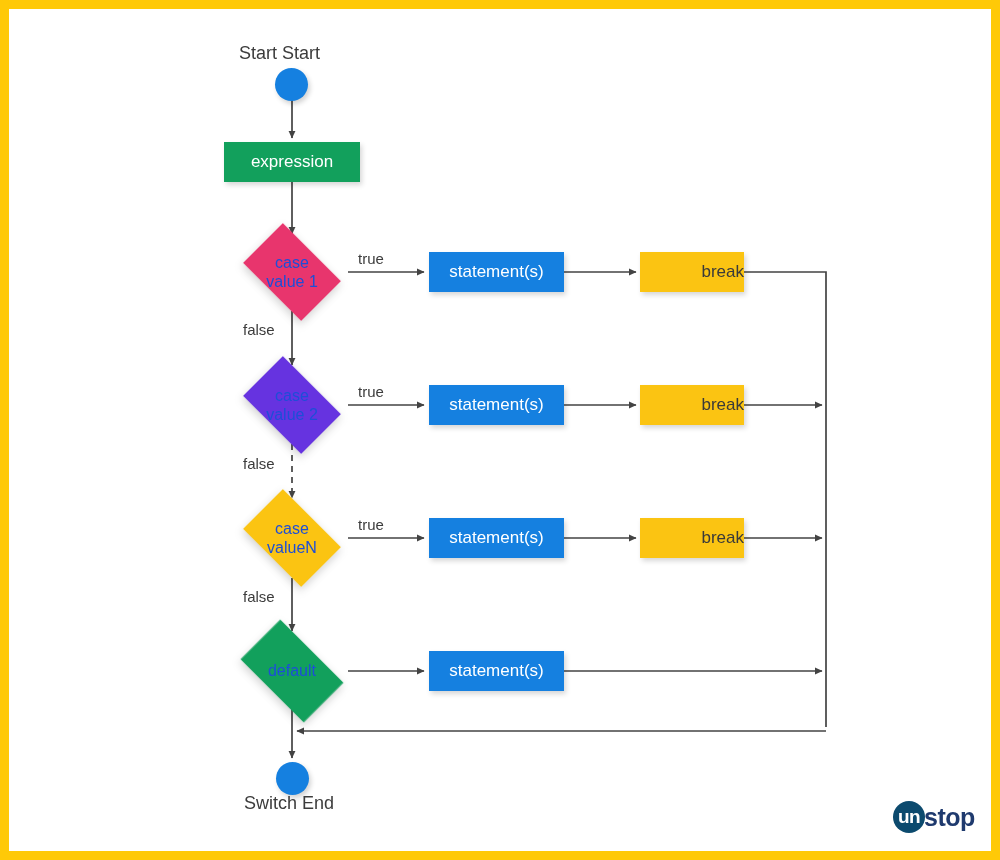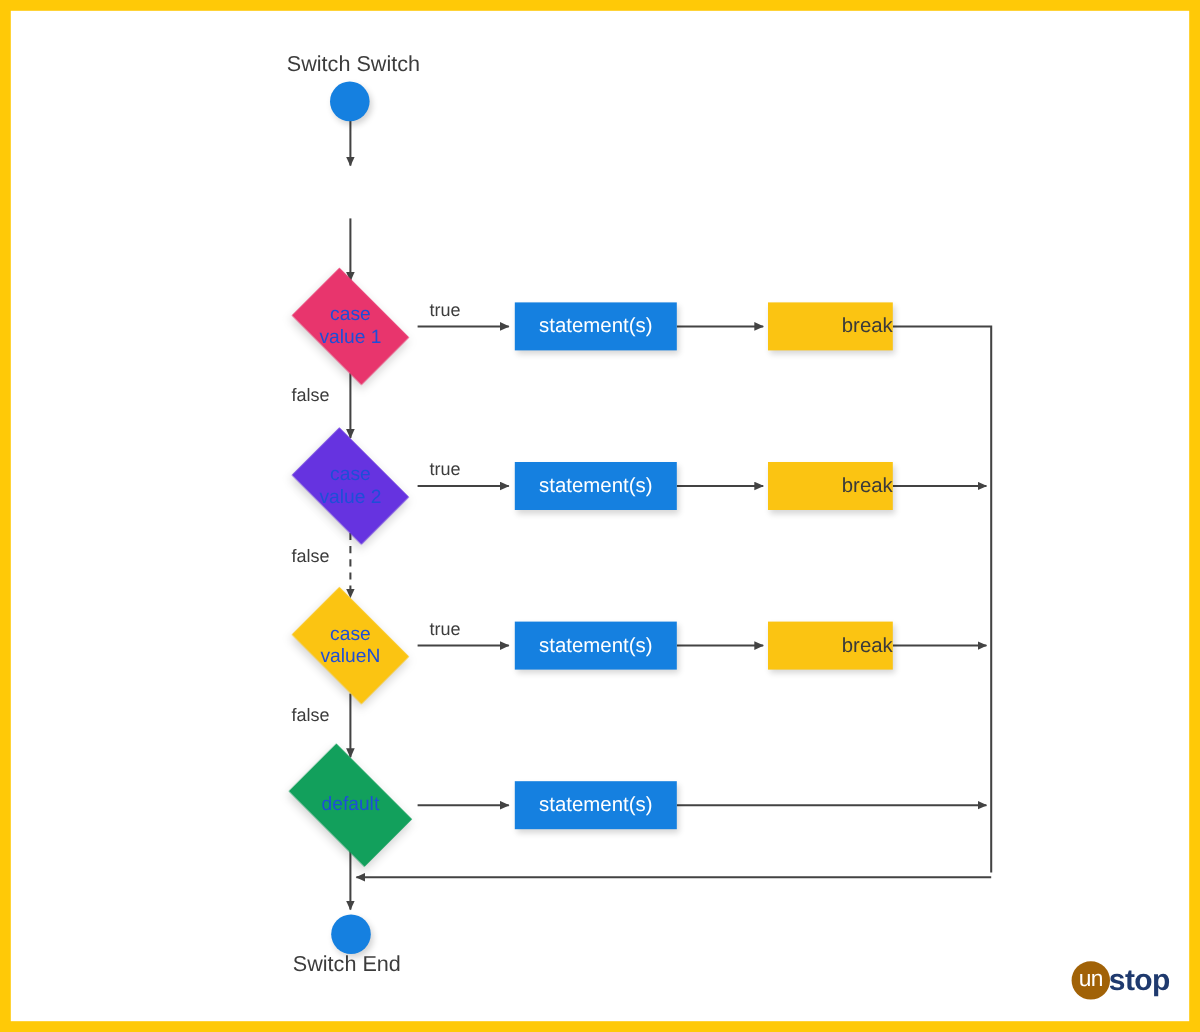--- a/index.html
+++ b/index.html
@@ -98,24 +98,24 @@
   .logo {
     position: absolute;
     z-index: 20;
     display: flex;
     align-items: center;
     height: 34px;
   }
   .logo-circle {
     width: 32px; height: 32px;
     border-radius: 50%;
-    background: #a16207;
+    background: #0c4a6e;
     color: #ffffff;
     font-size: 19px;
-    font-weight: normal;
+    font-weight: bold;
     display: flex;
     align-items: center;
     justify-content: center;
     letter-spacing: -0.5px;
   }
   .logo-text {
     color: #1F3A6E;
     font-size: 25px;
     font-weight: bold;
     margin-left: -1px;
@@ -162,23 +162,26 @@
       <path d="M564,538 L636,538" marker-end="url(#ah)"></path>
       <path d="M744,538 L822,538" marker-end="url(#ah)"></path>
 
       <path d="M348,671 L424,671" marker-end="url(#ah)"></path>
       <path d="M564,671 L822,671" marker-end="url(#ah)"></path>
 
       <path d="M826,731 L297,731" marker-end="url(#ahl)"></path>
     </g>
   </svg>
 
-  <div class="cap-label" style="left:239px; top:43px;">Switch Switch</div>
+  <div class="cap-label" style="left:239px; top:43px;">Start Start</div>
   <div class="dot" style="left:275px; top:68px; width:33px; height:33px;"></div>
 
+  <div class="node rect-node rect-green" style="left:224px; top:142px; width:136px; height:40px;">
+    <span>expression</span>
+  </div>
 
   <div class="diamond-wrap" style="left:235px; top:233px; width:114px; height:78px;">
     <svg class="diamond-shape" viewBox="0 0 100 100" preserveAspectRatio="none">
       <rect x="14" y="14" width="72" height="72" fill="#E8356D"></rect>
     </svg>
     <div class="diamond-label">case
 value 1</div>
   </div>
   <div class="edge-label" style="left:358px; top:250px;">true</div>
   <div class="edge-label" style="left:243px; top:321px;">false</div>

